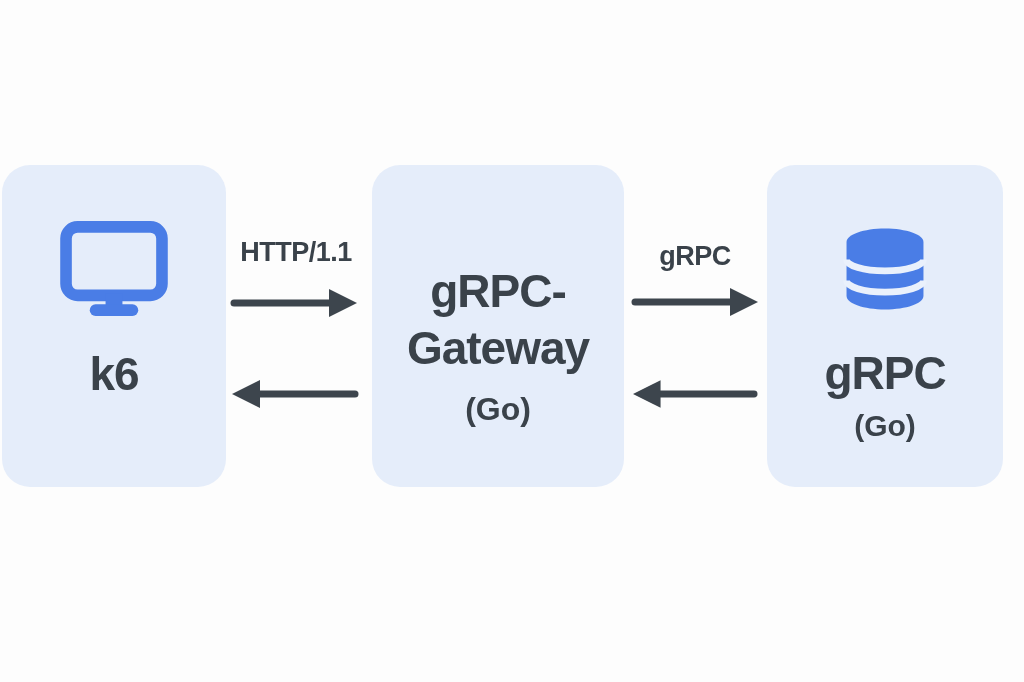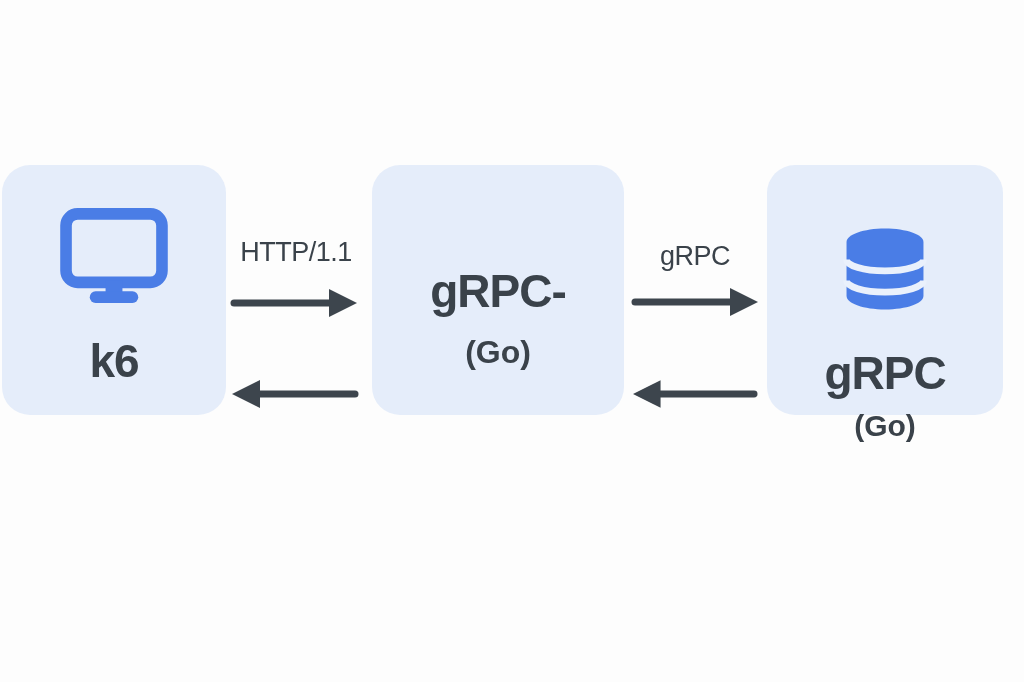--- a/index.html
+++ b/index.html
@@ -16,26 +16,26 @@
     background:var(--background);
     font-family:"Liberation Sans", sans-serif;
   }
   .canvas{
     position:relative;
     width:1024px;height:682px;
     background:var(--background);
   }
   .node{
     position:absolute;
-    top:165px;height:250px;
+    top:165px;height:322px;
     background:var(--node-fill);
     border-radius:28px;
     display:flex;flex-direction:column;align-items:center;
   }
-  .node-client{left:2px;width:224px;padding-top:42px;}
+  .node-client{left:2px;width:224px;padding-top:55px;}
   .node-gateway{left:372px;width:252px;padding-top:98px;}
   .node-server{left:767px;width:236px;padding-top:54px;}
   .node-icon{color:var(--accent-blue);flex:0 0 auto;}
   .node-title{
     text-align:center;
     font-size:46px;font-weight:700;
     line-height:57px;
     letter-spacing:-1px;
     color:var(--text-dark);
   }
@@ -45,21 +45,21 @@
     text-align:left;
     font-size:32px;font-weight:700;
     line-height:40px;
     color:var(--text-dark);
   }
   .node-gateway .node-sub{margin-top:12px;}
   .node-server .node-sub{margin-top:4px;font-size:30px;}
   .edge-label{
     position:absolute;
     text-align:center;
-    font-size:27px;font-weight:400;
+    font-size:27px;font-weight:700;
     color:var(--text-dark);
     letter-spacing:-0.5px;
   }
   .edge-label-http{left:230px;top:237px;width:132px;}
   .edge-label-grpc{left:631px;top:241px;width:128px;}
   .edge-arrow{position:absolute;color:var(--arrow-dark);}
   .arrow-fwd-1{left:230px;top:283px;}
   .arrow-ret-1{left:231px;top:374px;}
   .arrow-fwd-2{left:631px;top:282px;}
   .arrow-ret-2{left:632px;top:374px;}
@@ -78,20 +78,21 @@
       </svg>
     </span>
     <div class="node-title">
       <div>k6</div>
     </div>
   </div>
 
   <div class="node node-gateway">
     <div class="node-title">
       <div>gRPC-</div>
+      <div>Gateway</div>
     </div>
     <div class="node-sub">(Go)</div>
   </div>
 
   <div class="node node-server">
     <span class="node-icon">
       <svg width="104" height="100" viewBox="0 0 104 104" aria-hidden="true">
         <path d="M12 24 C12 16.3 29.9 10 52 10 C74.1 10 92 16.3 92 24 L92 80 C92 87.7 74.1 94 52 94 C29.9 94 12 87.7 12 80 Z" fill="currentColor"></path>
         <path d="M12 42 A40 12 0 0 0 92 42" fill="none" stroke="var(--db-stripe)" stroke-width="7"></path>
         <path d="M12 64 A40 12 0 0 0 92 64" fill="none" stroke="var(--db-stripe)" stroke-width="7"></path>

